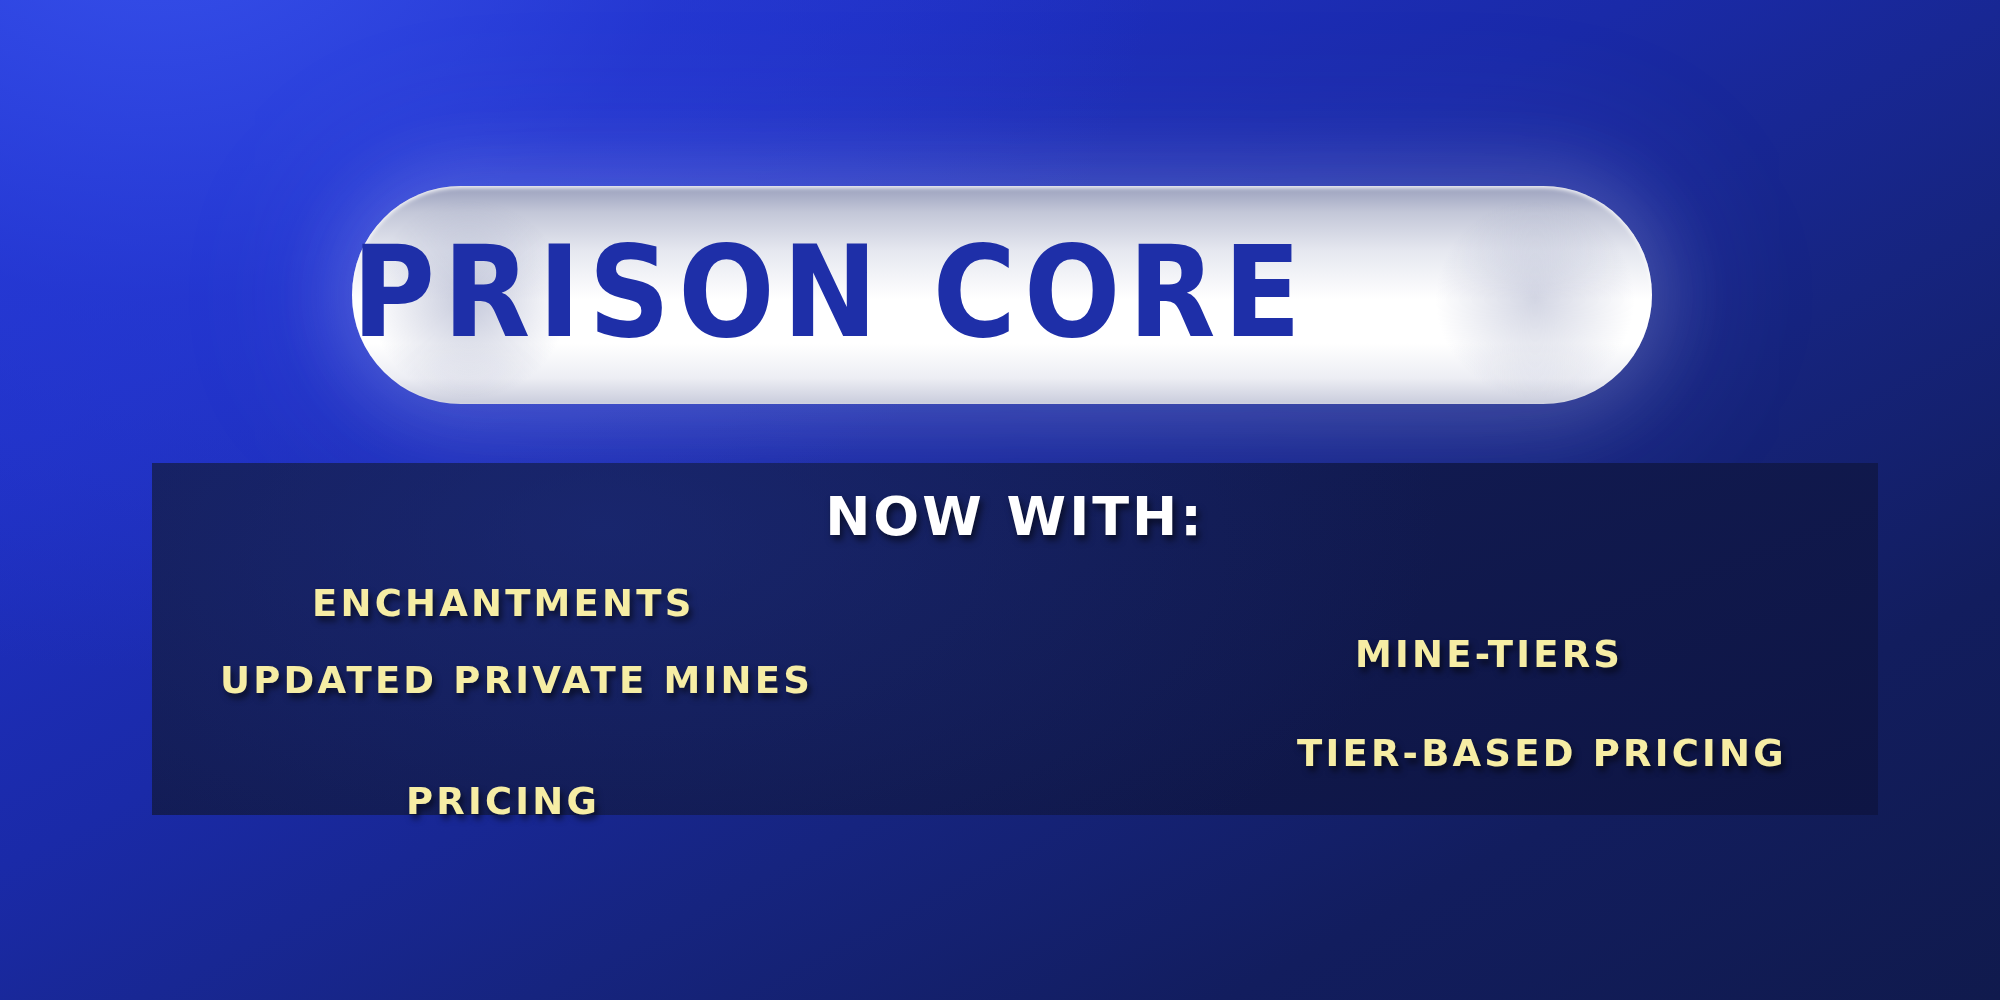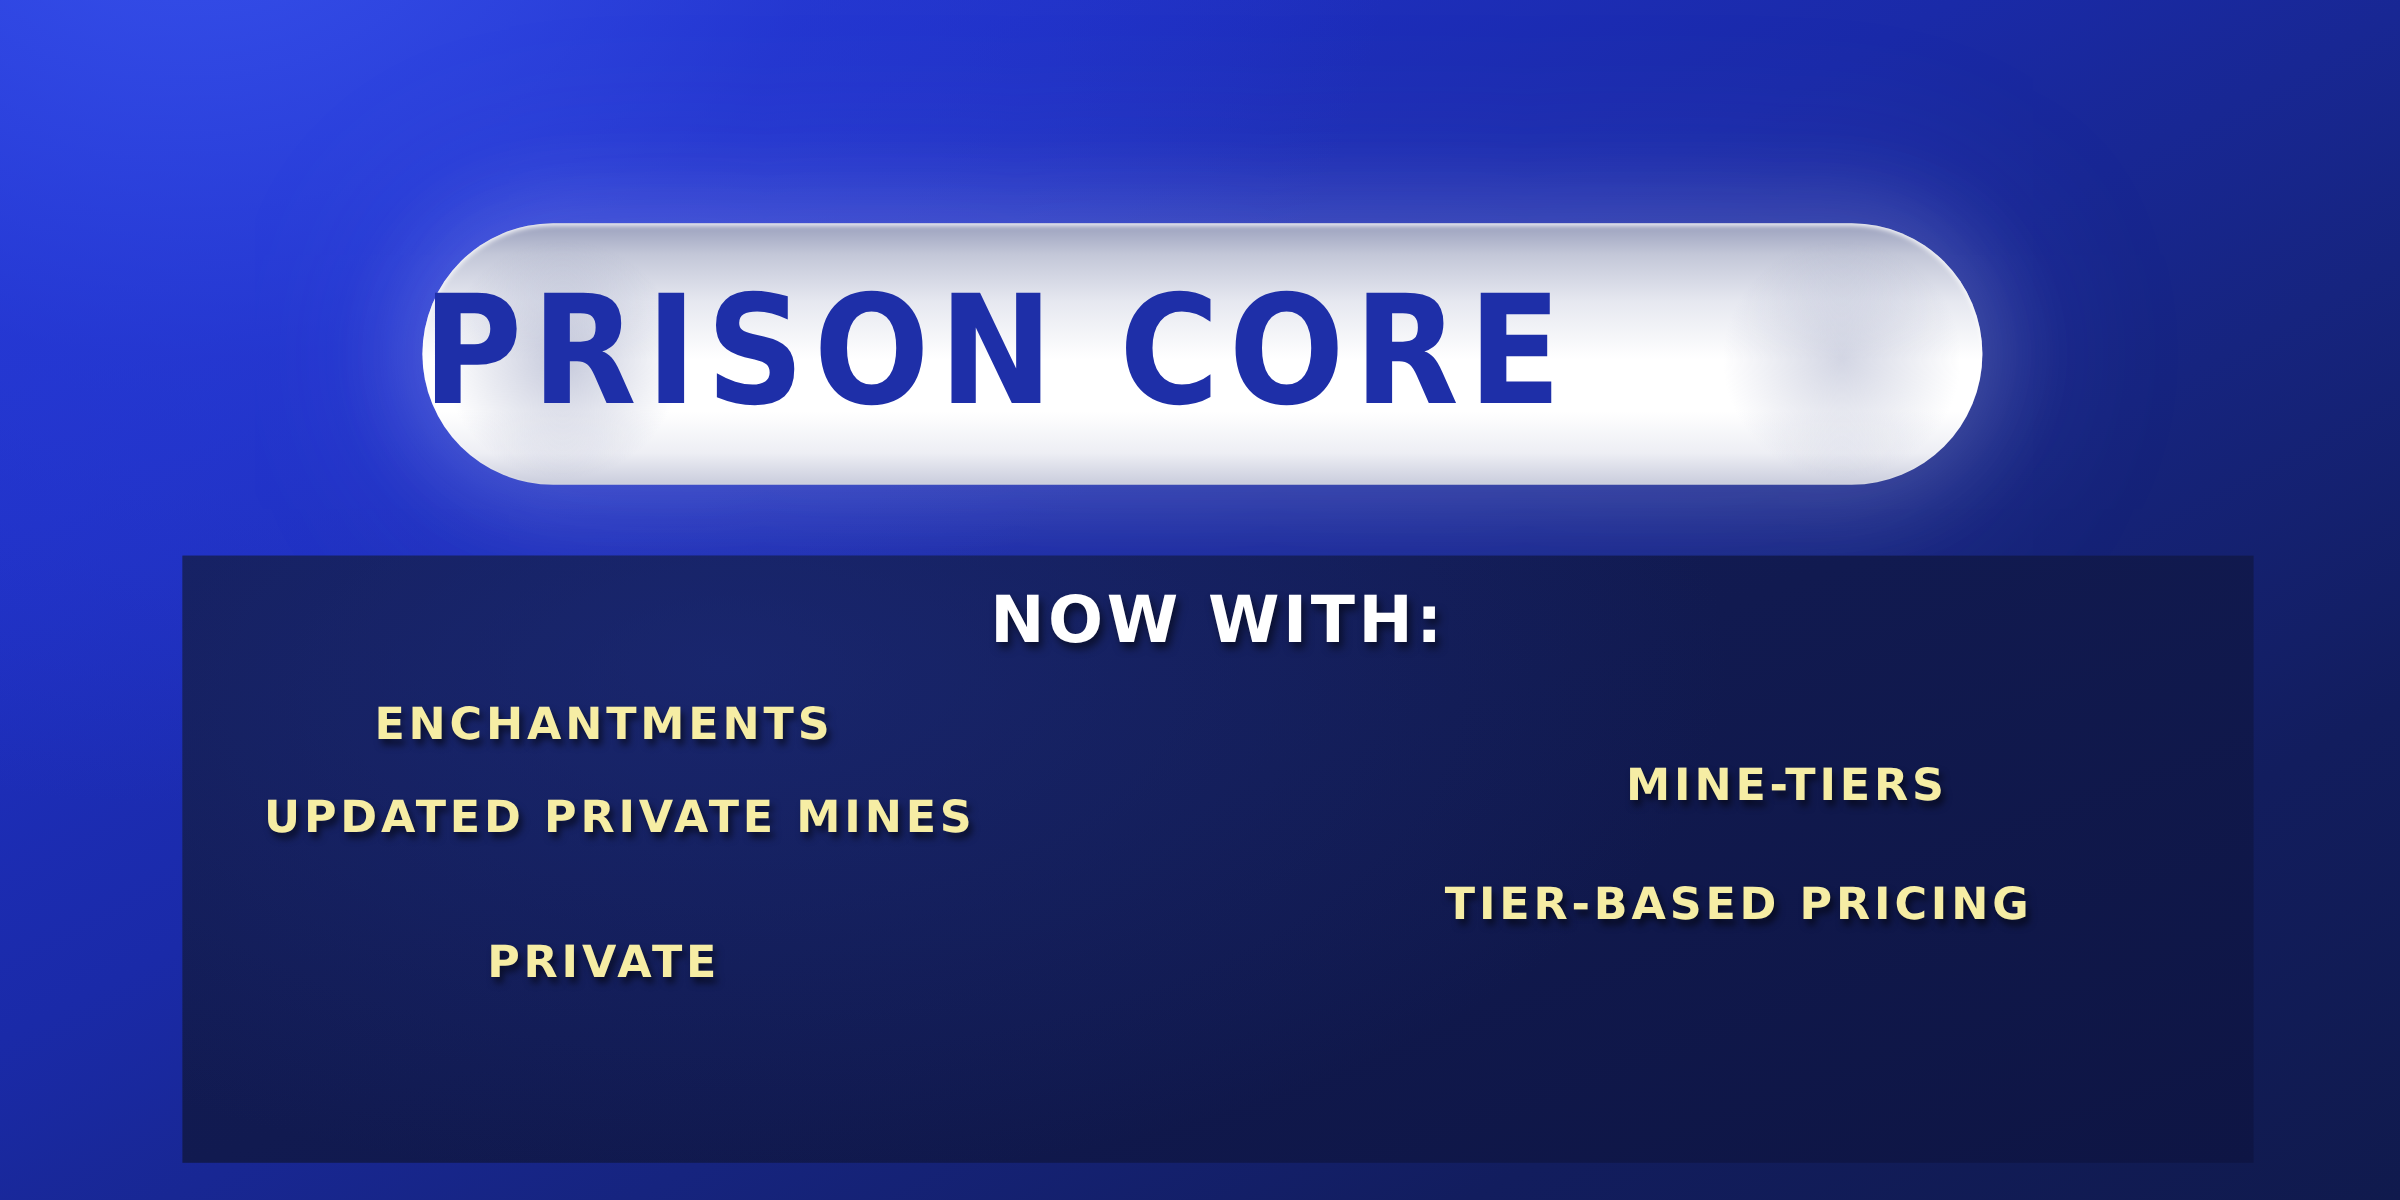--- a/index.html
+++ b/index.html
@@ -88,21 +88,21 @@
     font-family: "DejaVu Sans", sans-serif;
     font-stretch: condensed;
   }
 
   
   #features-panel {
     position: absolute;
     left: 152px;
     top: 463px;
     width: 1726px;
-    height: 506px;
+    height: 352px;
     background:
       radial-gradient(ellipse 1200px 620px at 26% 18%,
                       rgba(30,46,128,0.55) 0%,
                       rgba(18,28,86,0.0) 70%),
       linear-gradient(160deg, #141e5c 0%, #111a50 45%, #0e1544 100%);
   }
 
   #now-with {
     position: absolute;
     left: 0;
@@ -127,40 +127,40 @@
     text-shadow: 3px 5px 6px rgba(0,0,0,0.55);
     font-family: "DejaVu Sans", sans-serif;
   }
 
   
   #feature-0 { left: 312px;  top: 582px; }
   #feature-1 { left: 220px;  top: 659px; }
   #feature-2 { left: 406px;  top: 780px; }
   
   #feature-3 { left: 1355px; top: 633px; text-align: center; }
-  #feature-4 { left: 1204px; top: 732px; }
+  #feature-4 { left: 1297px; top: 732px; }
 </style>
 </head>
 <body>
 
 <div id="banner">
 
   <div id="title-pill-wrap">
     <div id="title-pill">
       <div id="title-text">PRISON CORE</div>
     </div>
   </div>
 
   <div id="features-panel">
     <div id="now-with">NOW WITH:</div>
   </div>
 
   <div class="feature" id="feature-0">ENCHANTMENTS</div>
 
   <div class="feature" id="feature-1">UPDATED PRIVATE MINES</div>
 
-  <div class="feature" id="feature-2">PRIVATE</div>
+  <div class="feature" id="feature-2">PRICING</div>
 
   <div class="feature" id="feature-3">MINE-TIERS</div>
 
   <div class="feature" id="feature-4">TIER-BASED PRICING</div>
 
 </div>
 
 </body></html>

